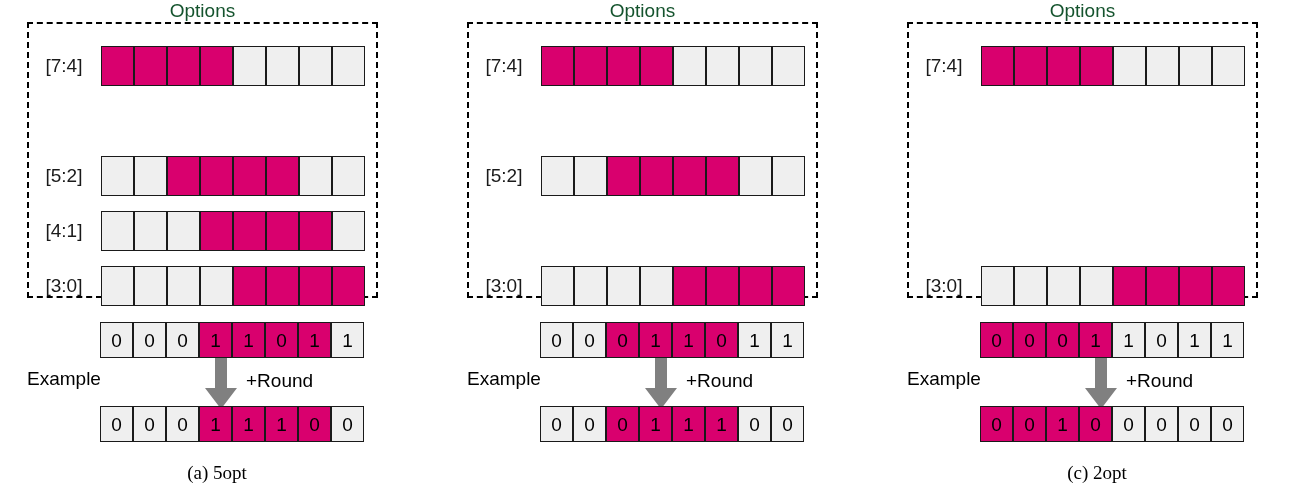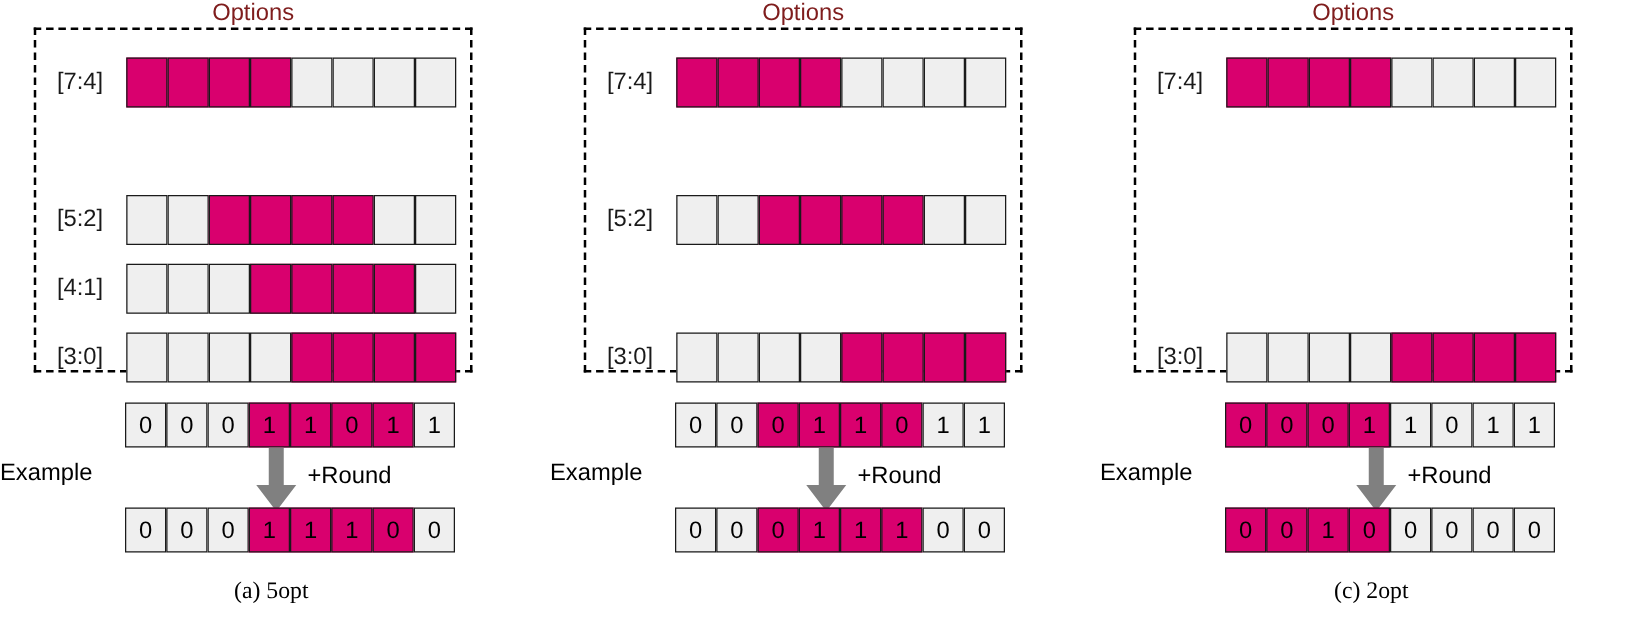--- a/index.html
+++ b/index.html
@@ -34,21 +34,21 @@
   
   .options-title {
     position: absolute;
     top: 0px;
     left: 27px;
     width: 351px;
     text-align: center;
     font-size: 19px;
     line-height: 22px;
     font-family: "Liberation Sans", sans-serif;
-    color: #7f1d1d;
+    color: #14532d;
     white-space: nowrap;
   }
 
   
   .options-box {
     position: absolute;
     top: 22px;
     left: 27px;
     width: 351px;
     height: 276px;
@@ -112,20 +112,21 @@
     position: absolute;
     left: 0px;
     top: 368px;
     width: 96px;
     text-align: left;
     font-size: 19px;
     line-height: 22px;
     font-family: "Liberation Sans", sans-serif;
     color: #000000;
     white-space: nowrap;
+    padding-left: 27px;
   }
 
   .example-wrap {
     position: absolute;
     left: 100px;
     top: 322px;
     width: 270px;
     height: 120px;
   }
 

